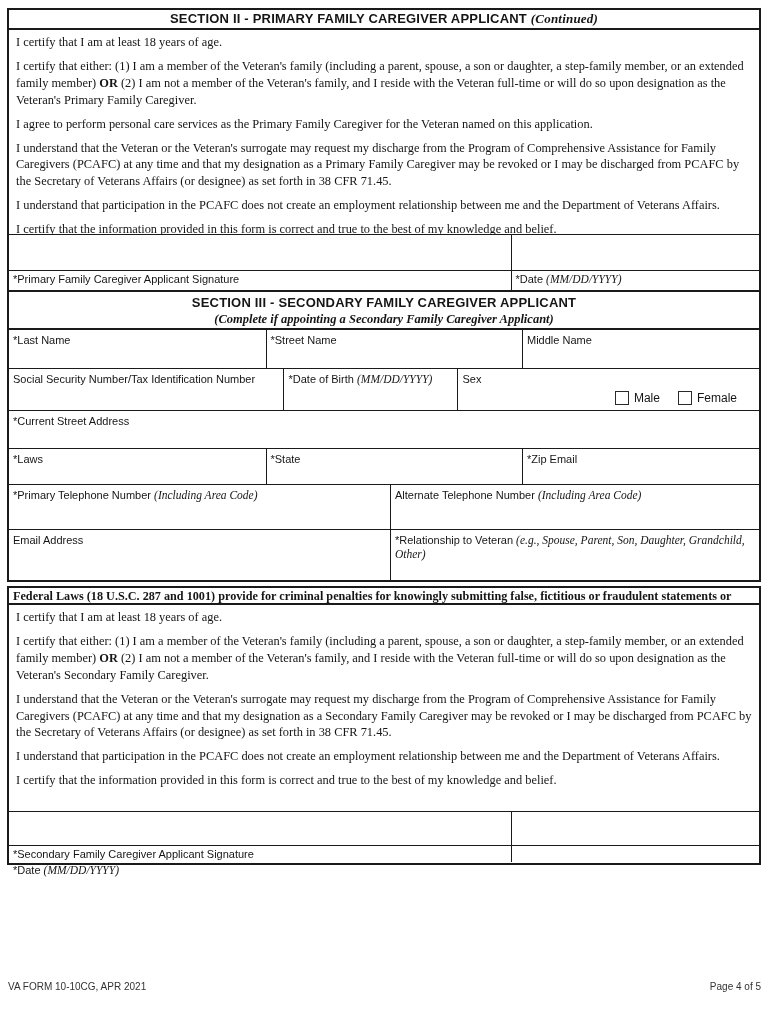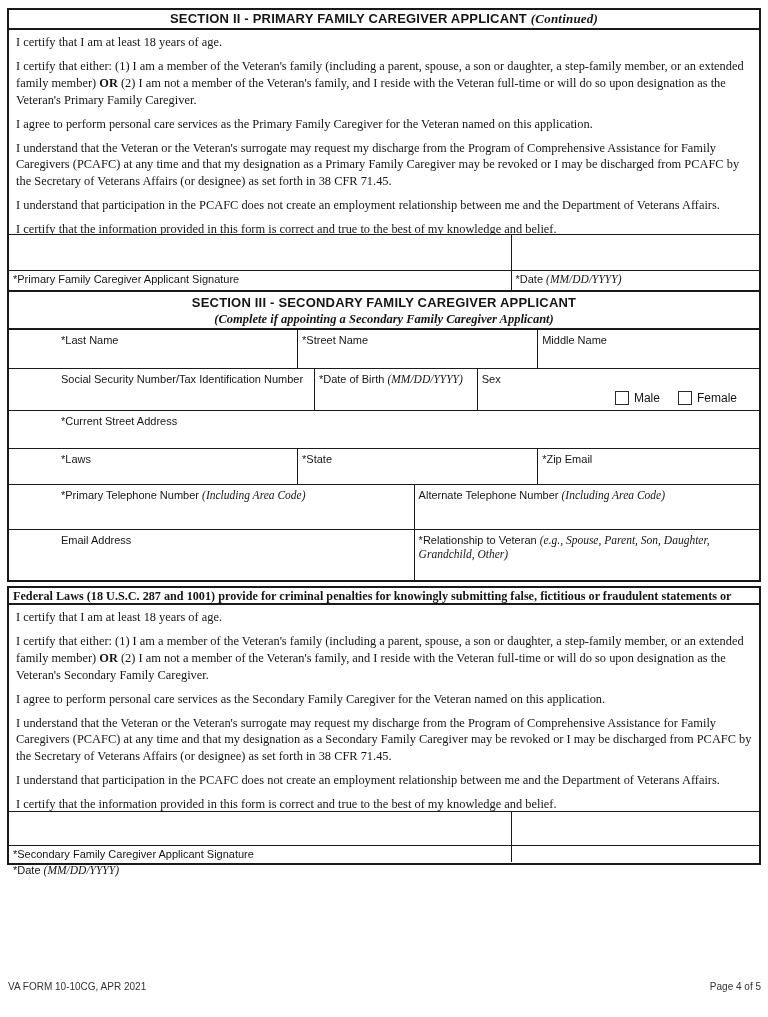--- a/index.html
+++ b/index.html
@@ -29,21 +29,21 @@
 
   
   .sigrow { display:flex; border-top:1px solid #1a1a1a; }
   .sigrow .c1 { width:67%; border-right:1px solid #1a1a1a; }
   .sigrow .c2 { width:33%; }
   .sig-empty { height:36px; }
   .sig-labels { height:20px; }
   .sig-labels > div { padding:2px 4px; font-size:11px; }
 
   
-  .frow { display:flex; border-top:1px solid #1a1a1a;padding-left:48px; }
+  .frow { display:flex; border-top:1px solid #1a1a1a; }
   .fcell { padding:3px 4px; font-size:11px; line-height:14px; }
   .fcell + .fcell { border-left:1px solid #1a1a1a; }
   .hint { font-family:"Liberation Serif","DejaVu Serif",serif; font-style:italic; font-size:11.5px; }
   .row-names  { height:38px; } .row-names  .w1{width:34.2%;} .row-names .w2{width:34.2%;} .row-names .w3{width:31.6%;}
   .row-ssn    { height:42px; } .row-ssn    .w1{width:36.6%;} .row-ssn   .w2{width:23.2%;} .row-ssn   .w3{width:40.2%;}
   .row-street { height:38px; }
   .row-city   { height:36px; } .row-city   .w1{width:34.2%;} .row-city  .w2{width:34.2%;} .row-city  .w3{width:31.6%;}
   .row-phone  { height:45px; } .row-phone  .w1{width:50.8%;} .row-phone .w2{width:49.2%;}
   .row-email  { height:51px; } .row-email  .w1{width:50.8%;} .row-email .w2{width:49.2%;}
 
@@ -155,21 +155,20 @@
     </div>
 
     <div class="gap"></div>
 
     <div class="fedlaws">Federal Laws (18 U.S.C. 287 and 1001) provide for criminal penalties for knowingly submitting false, fictitious or fraudulent statements or claims.</div>
 
     <div class="block sig-b" style="border-top:none;">
       <div class="paras paras-b">
         <p>I certify that I am at least 18 years of age.</p>
         <p><span>I certify that either: (1) I am a member of the Veteran's family (including a parent, spouse, a son or daughter, a step-family member, or an extended family member) </span><b>OR</b><span> (2) I am not a member of the Veteran's family, and I reside with the Veteran full-time or will do so upon designation as the Veteran's Secondary Family Caregiver.</span></p>
-        <p>I agree to perform personal care services as the Secondary Family Caregiver for the Veteran named on this application.</p>
         <p>I understand that the Veteran or the Veteran's surrogate may request my discharge from the Program of Comprehensive Assistance for Family Caregivers (PCAFC) at any time and that my designation as a Secondary Family Caregiver may be revoked or I may be discharged from PCAFC by the Secretary of Veterans Affairs (or designee) as set forth in 38 CFR 71.45.</p>
         <p>I understand that participation in the PCAFC does not create an employment relationship between me and the Department of Veterans Affairs.</p>
         <p>I certify that the information provided in this form is correct and true to the best of my knowledge and belief.</p>
       </div>
 
       <div class="sigrow sig-empty">
         <div class="c1"></div>
         <div class="c2"></div>
       </div>
       <div class="sigrow sig-labels">

